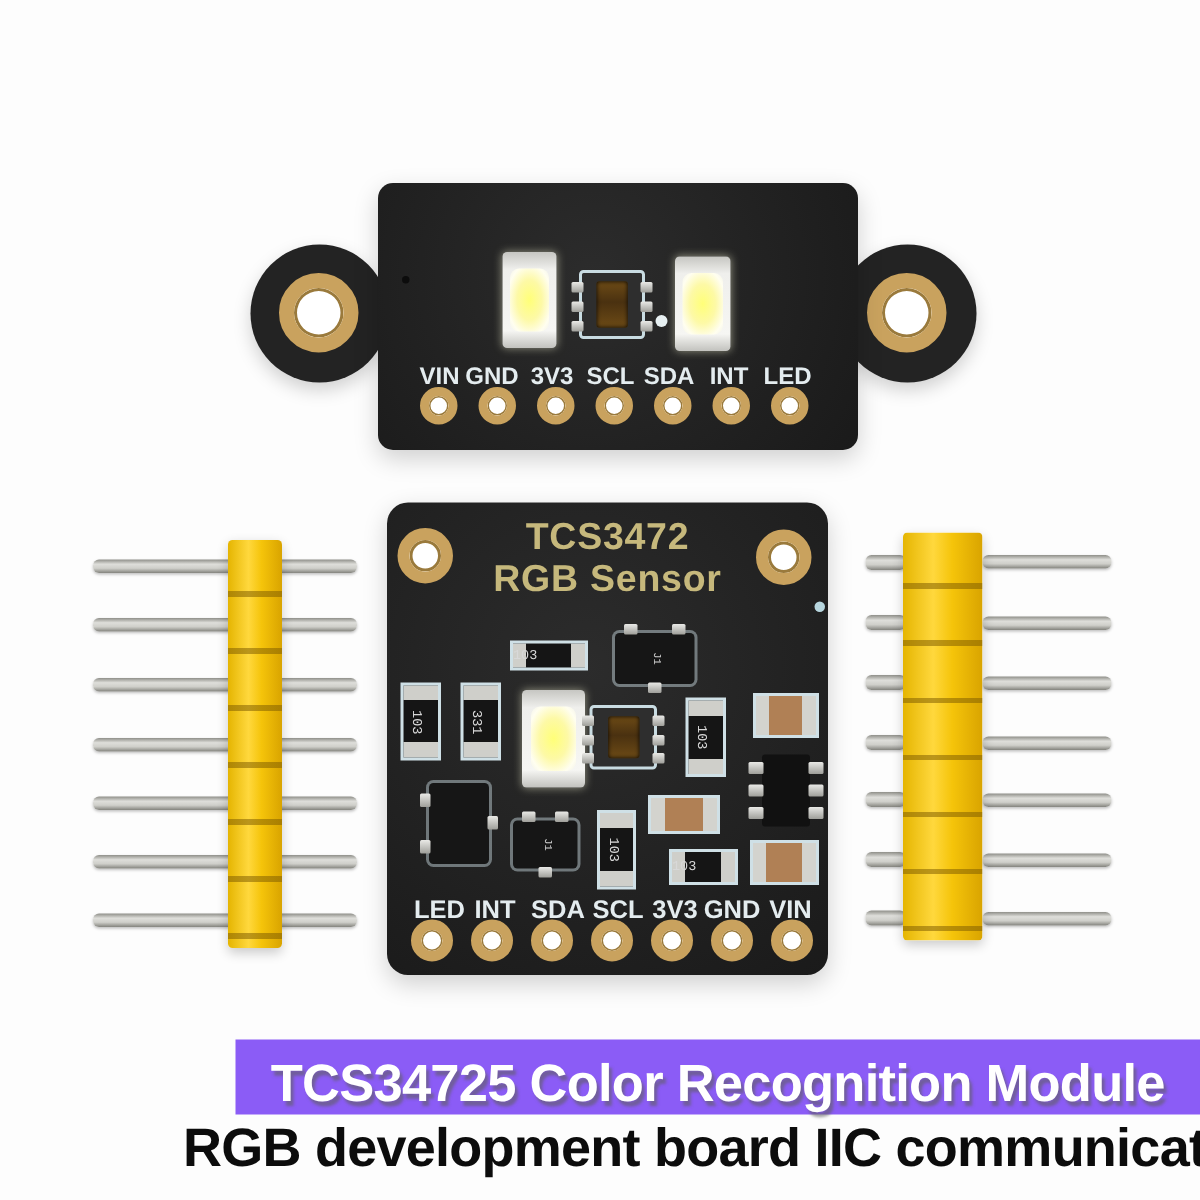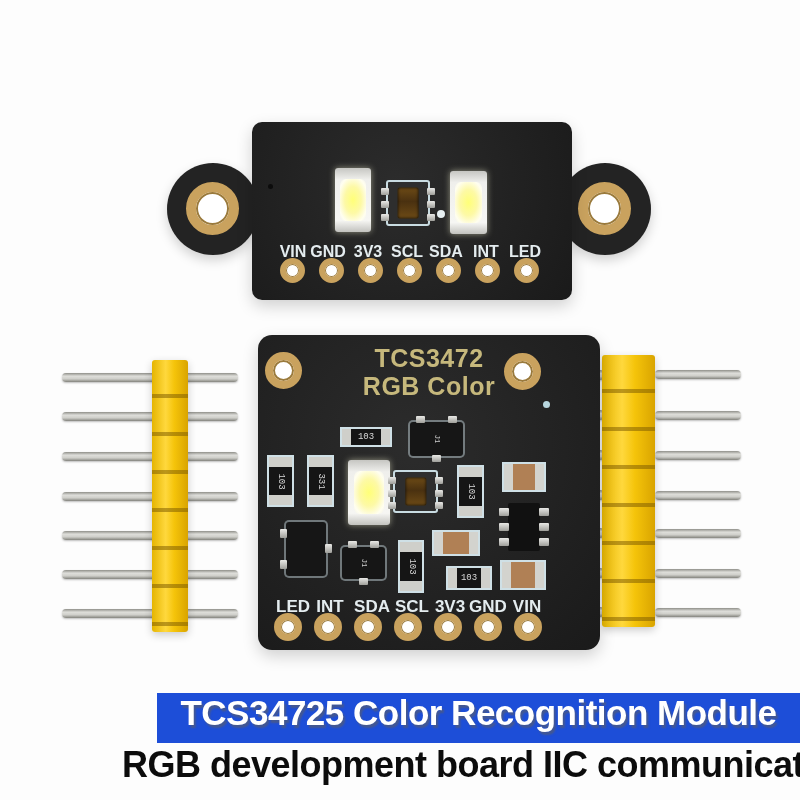--- a/index.html
+++ b/index.html
@@ -30,21 +30,21 @@
        background:radial-gradient(ellipse at center,#ffff78 0%,#fdf9a6 45%,#fffef0 80%,#f2f2ea 100%);}
 
   
   .ic{border:2px solid #c9dce2;border-radius:3px;background:#2e2e2e;box-sizing:border-box;}
   .ic .die{position:absolute;left:50%;top:50%;transform:translate(-50%,-50%);
        width:52%;height:74%;background:linear-gradient(180deg,#6d4b16 0%,#4a3110 45%,#6d4b16 100%);
        border-radius:2px;box-shadow:inset 0 0 3px #000;}
   .leg{position:absolute;background:linear-gradient(180deg,#e9e9e6,#9f9f9a);border-radius:1px;}
 
   
-  .res{border:2px solid #cfe0e6;box-sizing:border-box;display:flex;align-items:center;justify-content:center;overflow:hidden;}
+  .res{border:2px solid #cfe0e6;box-sizing:border-box;display:flex;align-items:center;overflow:hidden;}
   .res.h{background:linear-gradient(90deg,#cfcfca 0 9px,#151515 9px calc(100% - 9px),#cfcfca calc(100% - 9px) 100%);}
   .res.v{background:linear-gradient(180deg,#cfcfca 0 10px,#151515 10px calc(100% - 10px),#cfcfca calc(100% - 10px) 100%);}
   .res .lbl{color:#d8d8d8;font-size:9px;font-family:"Liberation Mono",monospace;line-height:1;}
   .res.v .lbl{transform:rotate(90deg);}
 
   
   .cap{border:2px solid #cfe0e6;box-sizing:border-box;
        background:linear-gradient(90deg,#d3d3ce 0 9px,#b08055 9px calc(100% - 9px),#d3d3ce calc(100% - 9px) 100%);}
 
   
@@ -59,21 +59,21 @@
   .hpin{background:linear-gradient(180deg,#8f8f89 0%,#dededa 35%,#cfcfca 65%,#83837d 100%);
         border-radius:4px;box-shadow:0 1px 2px rgba(0,0,0,0.25);}
   .hbody{background-image:
         repeating-linear-gradient(180deg, rgba(255,255,255,0) 0 34px, rgba(130,95,0,0.55) 34px 38px),
         linear-gradient(90deg,#e5b501 0%,#ffd83d 38%,#f5c40a 62%,#d9a400 100%);
         border-radius:3px;box-shadow:0 3px 8px rgba(0,0,0,0.2);}
 
   .dot{border-radius:50%;}
 
   
-  #banner{background:#1d4ed8;display:flex;align-items:flex-start;justify-content:center;}
+  #banner{background:#8b5cf6;display:flex;align-items:flex-end;justify-content:center;}
   #banner span{color:#fff;font-weight:bold;font-size:35px;white-space:nowrap;letter-spacing:-0.5px;
         text-shadow:2px 3px 2px rgba(95,95,95,0.6);}
   #subtitle{color:#0c0c0c;font-weight:bold;font-size:36px;white-space:nowrap;letter-spacing:-0.5px;}
 </style>
 </head>
 <body>
 
 <div class="abs" style="left:170px;top:112px;width:472px;height:190px;">
   <div class="abs ear" style="left:-3px;top:51px;width:92px;height:92px;"></div>
   <div class="abs ear" style="left:389px;top:51px;width:92px;height:92px;"></div>
@@ -144,26 +144,26 @@
   <div class="abs hpin" style="left:80px;top:20px;width:86px;height:9px;"></div>
   <div class="abs hpin" style="left:80px;top:61px;width:86px;height:9px;"></div>
   <div class="abs hpin" style="left:80px;top:101px;width:86px;height:9px;"></div>
   <div class="abs hpin" style="left:80px;top:141px;width:86px;height:9px;"></div>
   <div class="abs hpin" style="left:80px;top:179px;width:86px;height:9px;"></div>
   <div class="abs hpin" style="left:80px;top:219px;width:86px;height:9px;"></div>
   <div class="abs hpin" style="left:80px;top:258px;width:86px;height:9px;"></div>
   <div class="abs hbody" style="left:27px;top:5px;width:53px;height:272px;"></div>
 </div>
 
-<div class="abs board" style="left:258px;top:335px;width:294px;height:315px;border-radius:14px;padding-left:48px;">
+<div class="abs board" style="left:258px;top:335px;width:294px;height:315px;border-radius:14px;">
   <div class="abs ring small" style="left:7px;top:17px;width:37px;height:37px;"></div>
   <div class="abs ring small" style="left:246px;top:18px;width:37px;height:37px;"></div>
 
   <div class="abs silk-gold" style="left:0;top:9px;width:100%;font-size:25px;">TCS3472</div>
-  <div class="abs silk-gold" style="left:0;top:37px;width:100%;font-size:25px;">RGB Color</div>
+  <div class="abs silk-gold" style="left:0;top:37px;width:100%;font-size:25px;">RGB Sensor</div>
 
   <div class="abs dot" style="left:285px;top:66px;width:7px;height:7px;background:#b7d6de;"></div>
 
   <div class="abs res h" style="left:82px;top:92px;width:52px;height:20px;">
     <span class="lbl">103</span>
   </div>
 
   <div class="abs sot" style="left:152px;top:87px;width:53px;height:34px;">
     <span class="leg" style="left:6px;top:-6px;width:9px;height:7px;"></span>
     <span class="leg" style="right:6px;top:-6px;width:9px;height:7px;"></span>

